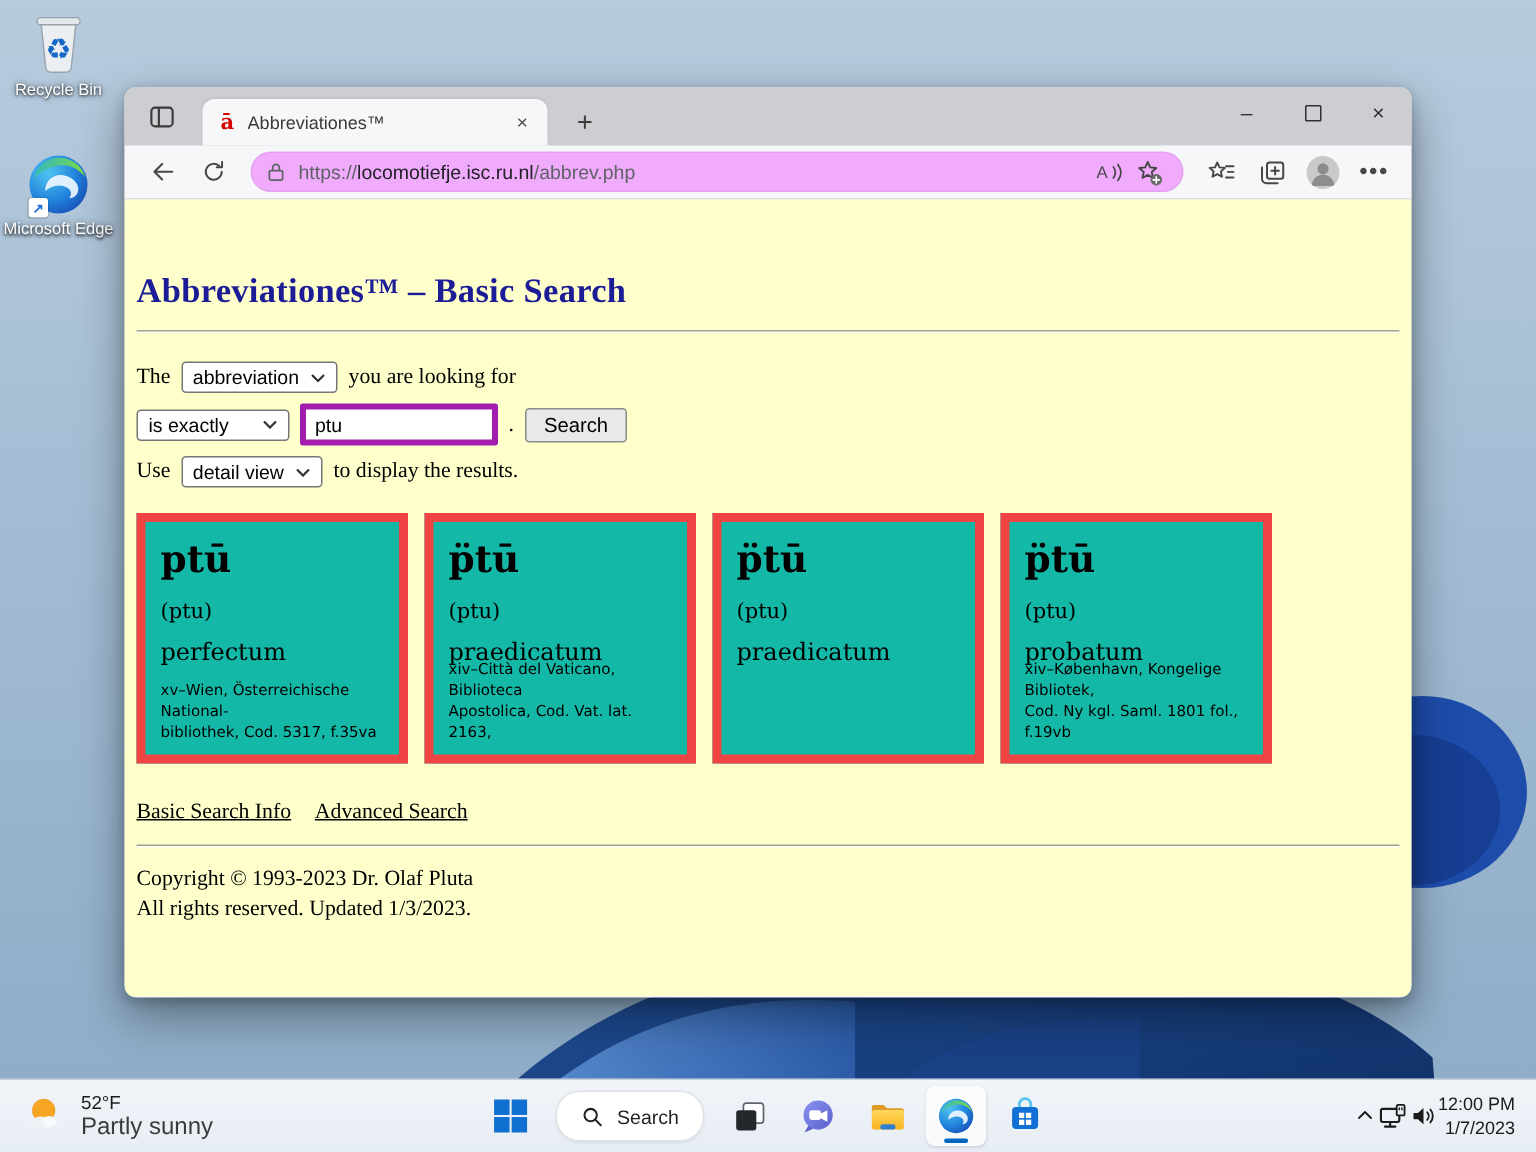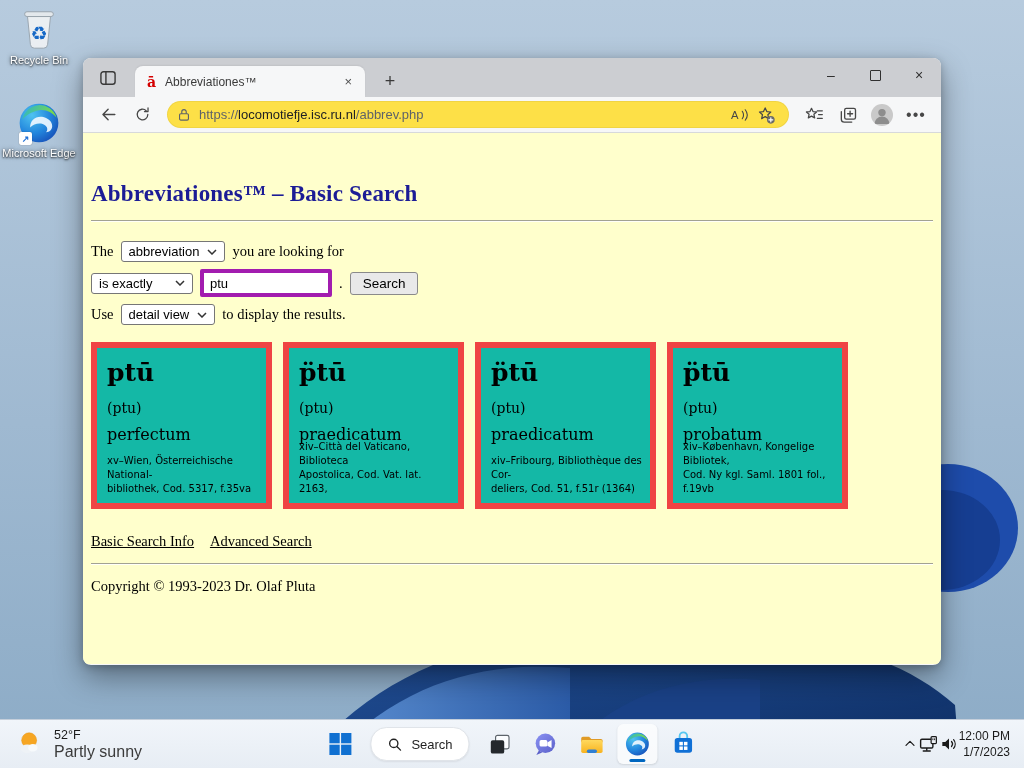--- a/index.html
+++ b/index.html
@@ -28,21 +28,21 @@
   .tab-close{font-size:13px;color:#505050;padding:0 5px;border-radius:4px;}
   .newtab{position:absolute;left:294px;bottom:3px;width:26px;height:26px;display:flex;align-items:center;justify-content:center;
     font-size:18px;color:#3a3a3a;font-weight:300;}
   .win-controls{position:absolute;right:0;top:0;height:34px;display:flex;}
   .win-btn{width:44px;height:34px;display:flex;align-items:center;justify-content:center;color:#303030;font-size:14px;}
   .maxbox{width:9px;height:9px;border:1.3px solid #303030;border-radius:1px;}
 
   .toolbar{height:36px;background:#f6f7f8;border-bottom:1px solid #d7d9db;display:flex;align-items:center;
     padding:0 10px;box-sizing:border-box;gap:4px;}
   .nav-btn{width:30px;height:28px;display:flex;align-items:center;justify-content:center;border-radius:5px;color:#474747;flex:0 0 auto;}
-  .urlbar{flex:1 1 auto;height:27px;background:#fde047;border-radius:14px;display:flex;align-items:center;
+  .urlbar{flex:1 1 auto;height:27px;background:#f0abfc;border-radius:14px;display:flex;align-items:center;
     padding:0 10px;margin:0 6px;box-shadow:inset 0 0 0 1px rgba(0,0,0,.05);min-width:0;}
   .url{flex:1;font-size:13px;color:#202124;white-space:nowrap;overflow:hidden;margin-left:8px;}
   .url .dim{color:#5f6368;}
   .pill-ic{width:26px;height:24px;display:flex;align-items:center;justify-content:center;flex:0 0 auto;color:#474747;}
   .tb-ic{width:30px;height:28px;display:flex;align-items:center;justify-content:center;flex:0 0 auto;color:#474747;border-radius:5px;}
   .more-dots{font-size:16px;color:#474747;letter-spacing:1px;}
 
   
   .content{height:531px;background:#ffffcc;overflow:hidden;padding:0 8px;box-sizing:border-box;
     font-family:"Liberation Serif",serif;color:#000;}
@@ -293,41 +293,40 @@
           <div class="glyph">p̈tū</div>
           <div class="gloss">(ptu)</div>
           <div class="expansion">praedicatum</div>
           <div class="citation">xiv–Città del Vaticano, Biblioteca
 Apostolica, Cod. Vat. lat. 2163,</div>
         </div>
         <div class="card">
           <div class="glyph">p̈tū</div>
           <div class="gloss">(ptu)</div>
           <div class="expansion">praedicatum</div>
-          <div class="citation">xiv–Fribourg, Bibliothèque des Cor-
-deliers, Cod. 51, f.51r (1364)</div>
         </div>
         <div class="card">
           <div class="glyph">p̈tū</div>
           <div class="gloss">(ptu)</div>
           <div class="expansion">probatum</div>
           <div class="citation">xiv–København, Kongelige Bibliotek,
 Cod. Ny kgl. Saml. 1801 fol., f.19vb</div>
         </div>
       </div>
 
       <div class="page-links">
         <a href="#">Basic Search Info</a>
         <a href="#">Advanced Search</a>
       </div>
 
       <hr class="rule">
 
       <div class="copyright">
         <div>Copyright © 1993-2023 Dr. Olaf Pluta</div>
+        <div>All rights reserved. Updated 1/3/2023.</div>
       </div>
     </div>
   </div>
 
   <div class="taskbar">
 
     <div class="weather">
       <svg width="30" height="30" viewBox="0 0 32 32">
         <circle cx="14" cy="12" r="8" fill="#f6a623"></circle>
         <circle cx="14" cy="12" r="8" fill="none" stroke="#e8920d" stroke-width=".5"></circle>

